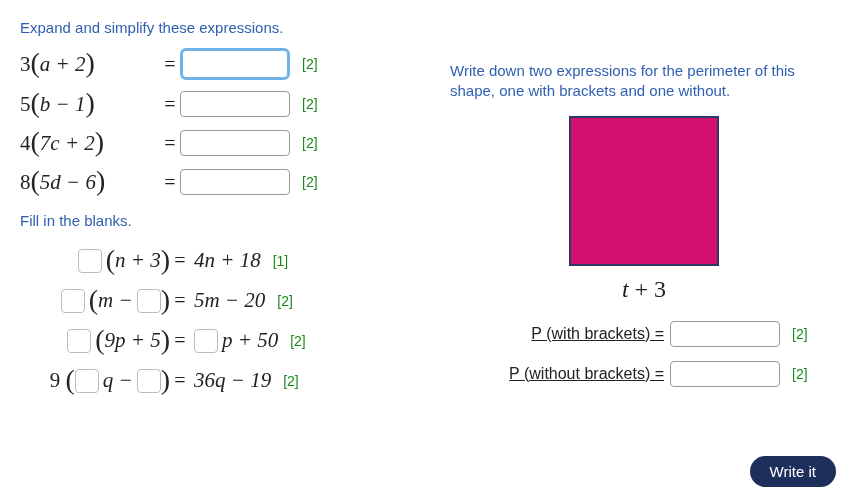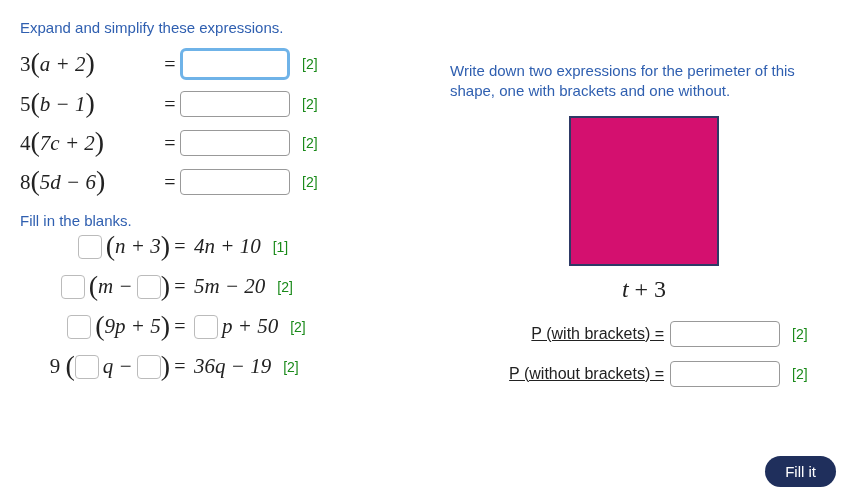--- a/index.html
+++ b/index.html
@@ -66,21 +66,21 @@
     display: inline-block;
     vertical-align: middle;
     background: #fff;
   }
   .marks {
     color: #1a8a1a;
     font-size: 14px;
     margin-left: 12px;
     font-family: Verdana, sans-serif;
   }
-  .section2-title { margin-top: 14px; margin-bottom: 0; }
+  .section2-title { margin-top: 14px; margin-bottom: 14px; }
   .fill-row {
     display: flex;
     align-items: center;
     margin-bottom: 10px;
     min-height: 30px;
   }
   .fill-left {
     width: 150px;
     display: flex;
     align-items: center;
@@ -215,21 +215,21 @@
     <div class="fill-row">
       <div class="fill-left">
         <input class="sm-input" style="">
           <span class="gap4"></span>
           <span class="bigparen">(</span>
           <span class="it">n + 3</span>
           <span class="bigparen">)</span>
       </div>
       <div class="eq">=</div>
       <div class="fill-right">
-        <span class="it">4n + 10</span>
+        <span class="it">4n + 18</span>
       </div>
       <span class="marks">[1]</span>
     </div>
 
     <div class="fill-row">
       <div class="fill-left">
         <input class="sm-input" style="">
           <span class="gap4"></span>
           <span class="bigparen">(</span>
           <span class="it">m −</span>
@@ -289,13 +289,13 @@
     </div>
 
     <div class="perim-row">
       <div class="perim-label">P (without brackets) =</div>
       <input class="perim-input" style="">
       <span class="marks">[2]</span>
     </div>
   </div>
 </div>
 
-<button class="mark-btn">Fill it</button>
+<button class="mark-btn">Write it</button>
 
 </body></html>

